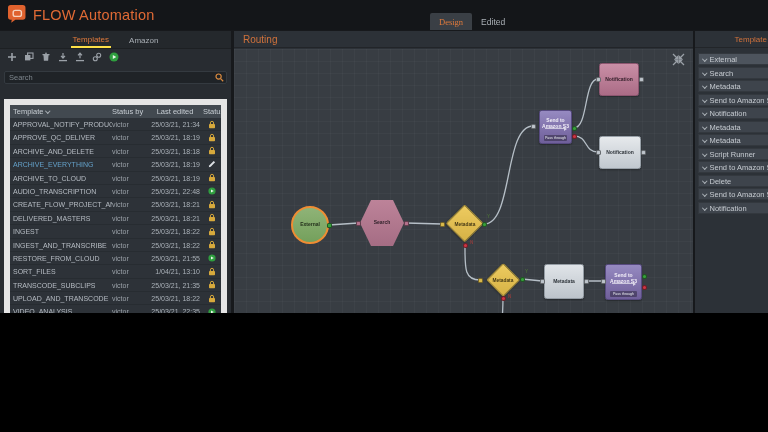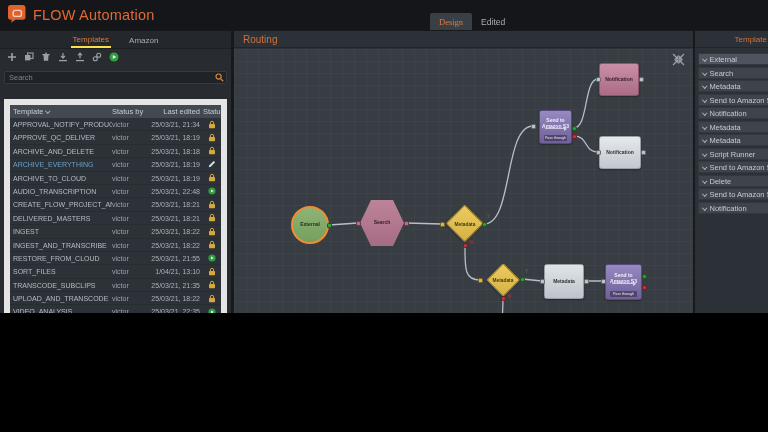--- a/index.html
+++ b/index.html
@@ -33,21 +33,21 @@
   .search-input::placeholder { color:#7d858c; }
   .search-mag { position:absolute; right:3px; top:2px; }
   .tbl { position:absolute; left:4px; right:4px; top:68px; bottom:6px; border:6px solid #e5e5e5; background:#2d3238; overflow:hidden; }
   .tbl-head { display:flex; height:13px; background:#424950; color:#c6ccd2; font-size:7.5px; line-height:13px; }
   .tbl-row { display:flex; height:13.4px; line-height:13.4px; font-size:7px; color:#b6bcc3; border-bottom:1px solid #272c31; }
   .c-name { flex:0 0 102px; padding-left:3px; overflow:hidden; white-space:nowrap; }
   .c-edit { flex:0 0 36px; overflow:hidden; white-space:nowrap; color:#9aa1a8; }
   .c-date { flex:0 0 55px; text-align:right; padding-right:3px; color:#aab1b8; white-space:nowrap; }
   .c-stat { flex:1; display:flex; align-items:center; justify-content:center; }
   .tbl-head .c-edit, .tbl-head .c-date, .tbl-head .c-stat { color:#c6ccd2; }
-  .tbl-head .c-date { text-align:right; padding-left:2px; }
+  .tbl-head .c-date { text-align:center; padding-left:2px; }
   .tbl-head .c-stat { justify-content:center; }
   .tbl-row.sel .c-name { color:#64a0c8; }
   .chev { display:inline-block; width:3.5px; height:3.5px; border-right:1.2px solid #aab0b6; border-bottom:1.2px solid #aab0b6; transform:rotate(45deg); margin-left:3px; margin-bottom:1.5px; }
 
   
   .panel-titlebar { height:17px; background:#2c3137; border-bottom:1px solid #222529; display:flex; align-items:center; }
   .panel-titlebar .ttl { color:#d0723c; font-size:10px; padding-left:9px; }
   .canvas { position:absolute; left:0; top:18px; width:459px; height:366px;
     background:
       linear-gradient(rgba(255,255,255,.028) 1px, transparent 1px) 0 0/12px 12px,

